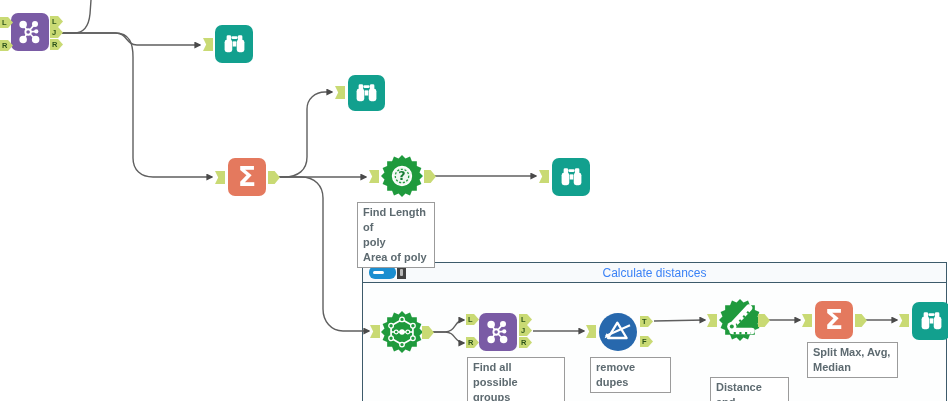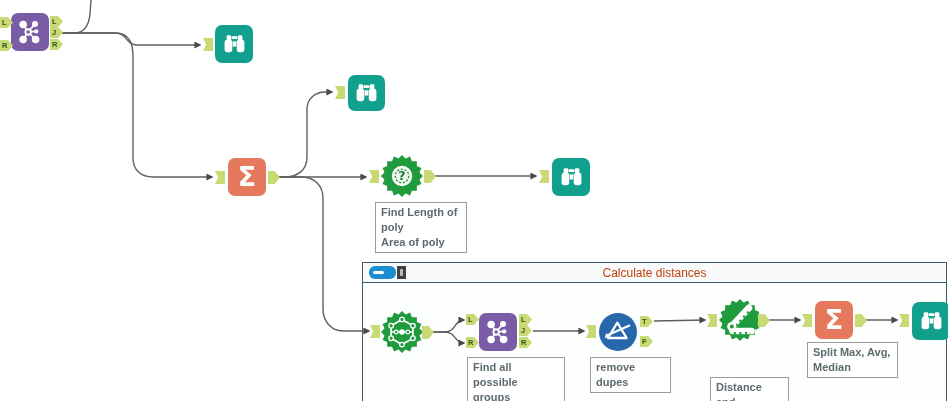--- a/index.html
+++ b/index.html
@@ -5,21 +5,21 @@
   html,body{margin:0;padding:0;background:#fff;}
   #canvas{position:relative;width:948px;height:401px;overflow:hidden;background:#ffffff;
           font-family:"Liberation Sans",sans-serif;}
   svg{display:block;}
   .layer{position:absolute;left:0;top:0;}
   
   .tool-container{position:absolute;left:362px;top:262px;width:585px;height:150px;
      border:1px solid #3d5b6b;background:#fdfefe;box-sizing:border-box;}
   .tool-container .hdr{height:19px;border-bottom:1px solid #3d5b6b;background:#f8fafc;
      display:flex;align-items:center;justify-content:center;position:relative;
-     font-size:12px;color:#c2410c;}
+     font-size:12px;color:#3b82f6;}
   .toggle-wrap{position:absolute;left:6px;top:3px;display:flex;align-items:center;}
   .toggle-blue{width:27px;height:13px;border-radius:6px;background:#1b8ed0;position:relative;}
   .toggle-blue::after{content:"";position:absolute;left:4px;top:5px;width:11px;height:3px;background:#fff;border-radius:2px;}
   .toggle-dark{width:9px;height:13px;background:#414141;margin-left:1px;position:relative;}
   .toggle-dark::after{content:"";position:absolute;left:3px;top:3px;width:3px;height:7px;background:#b9b9b9;border-radius:1px;}
   
   .tool{position:absolute;display:flex;align-items:center;justify-content:center;box-sizing:border-box;}
   .sq{width:38px;height:38px;border-radius:7px;}
   .join{background:#7a5ba5;}
   .browse{background:#12a08e;}
@@ -145,21 +145,21 @@
   <div class="tool" style="left:381px;top:155px;width:42px;height:42px;">
     <svg viewBox="0 0 40 40" width="42" height="42">
       <use href="#seal-shape" fill="#1f9a3d"></use>
       <circle cx="20" cy="20" r="9" fill="#eff7f0" stroke="#fff" stroke-width="1.4"></circle>
       <circle cx="20" cy="20" r="6.4" fill="none" stroke="#1f9a3d" stroke-width="1.2" stroke-dasharray="2 1.6"></circle>
       <text x="20" y="24.2" text-anchor="middle" font-size="12" font-weight="bold" fill="#177a33" font-family="DejaVu Sans">?</text>
     </svg>
   </div>
   <div class="anchor a-in" style="left:369px;top:170px;"></div>
   <div class="anchor a-out" style="left:424px;top:170px;"></div>
-  <div class="note" style="left:375px;top:202px;width:92px;">Find Length of
+  <div class="note" style="left:357px;top:202px;width:78px;">Find Length of
 poly
 Area of poly</div>
 
   <div class="tool sq browse" style="left:552px;top:158px;">
     <svg viewBox="0 0 24 24" width="27" height="27">
         <use href="#browse-icon-g"></use>
       </svg>
   </div>
   <div class="anchor a-in" style="left:539px;top:170px;"></div>
 

